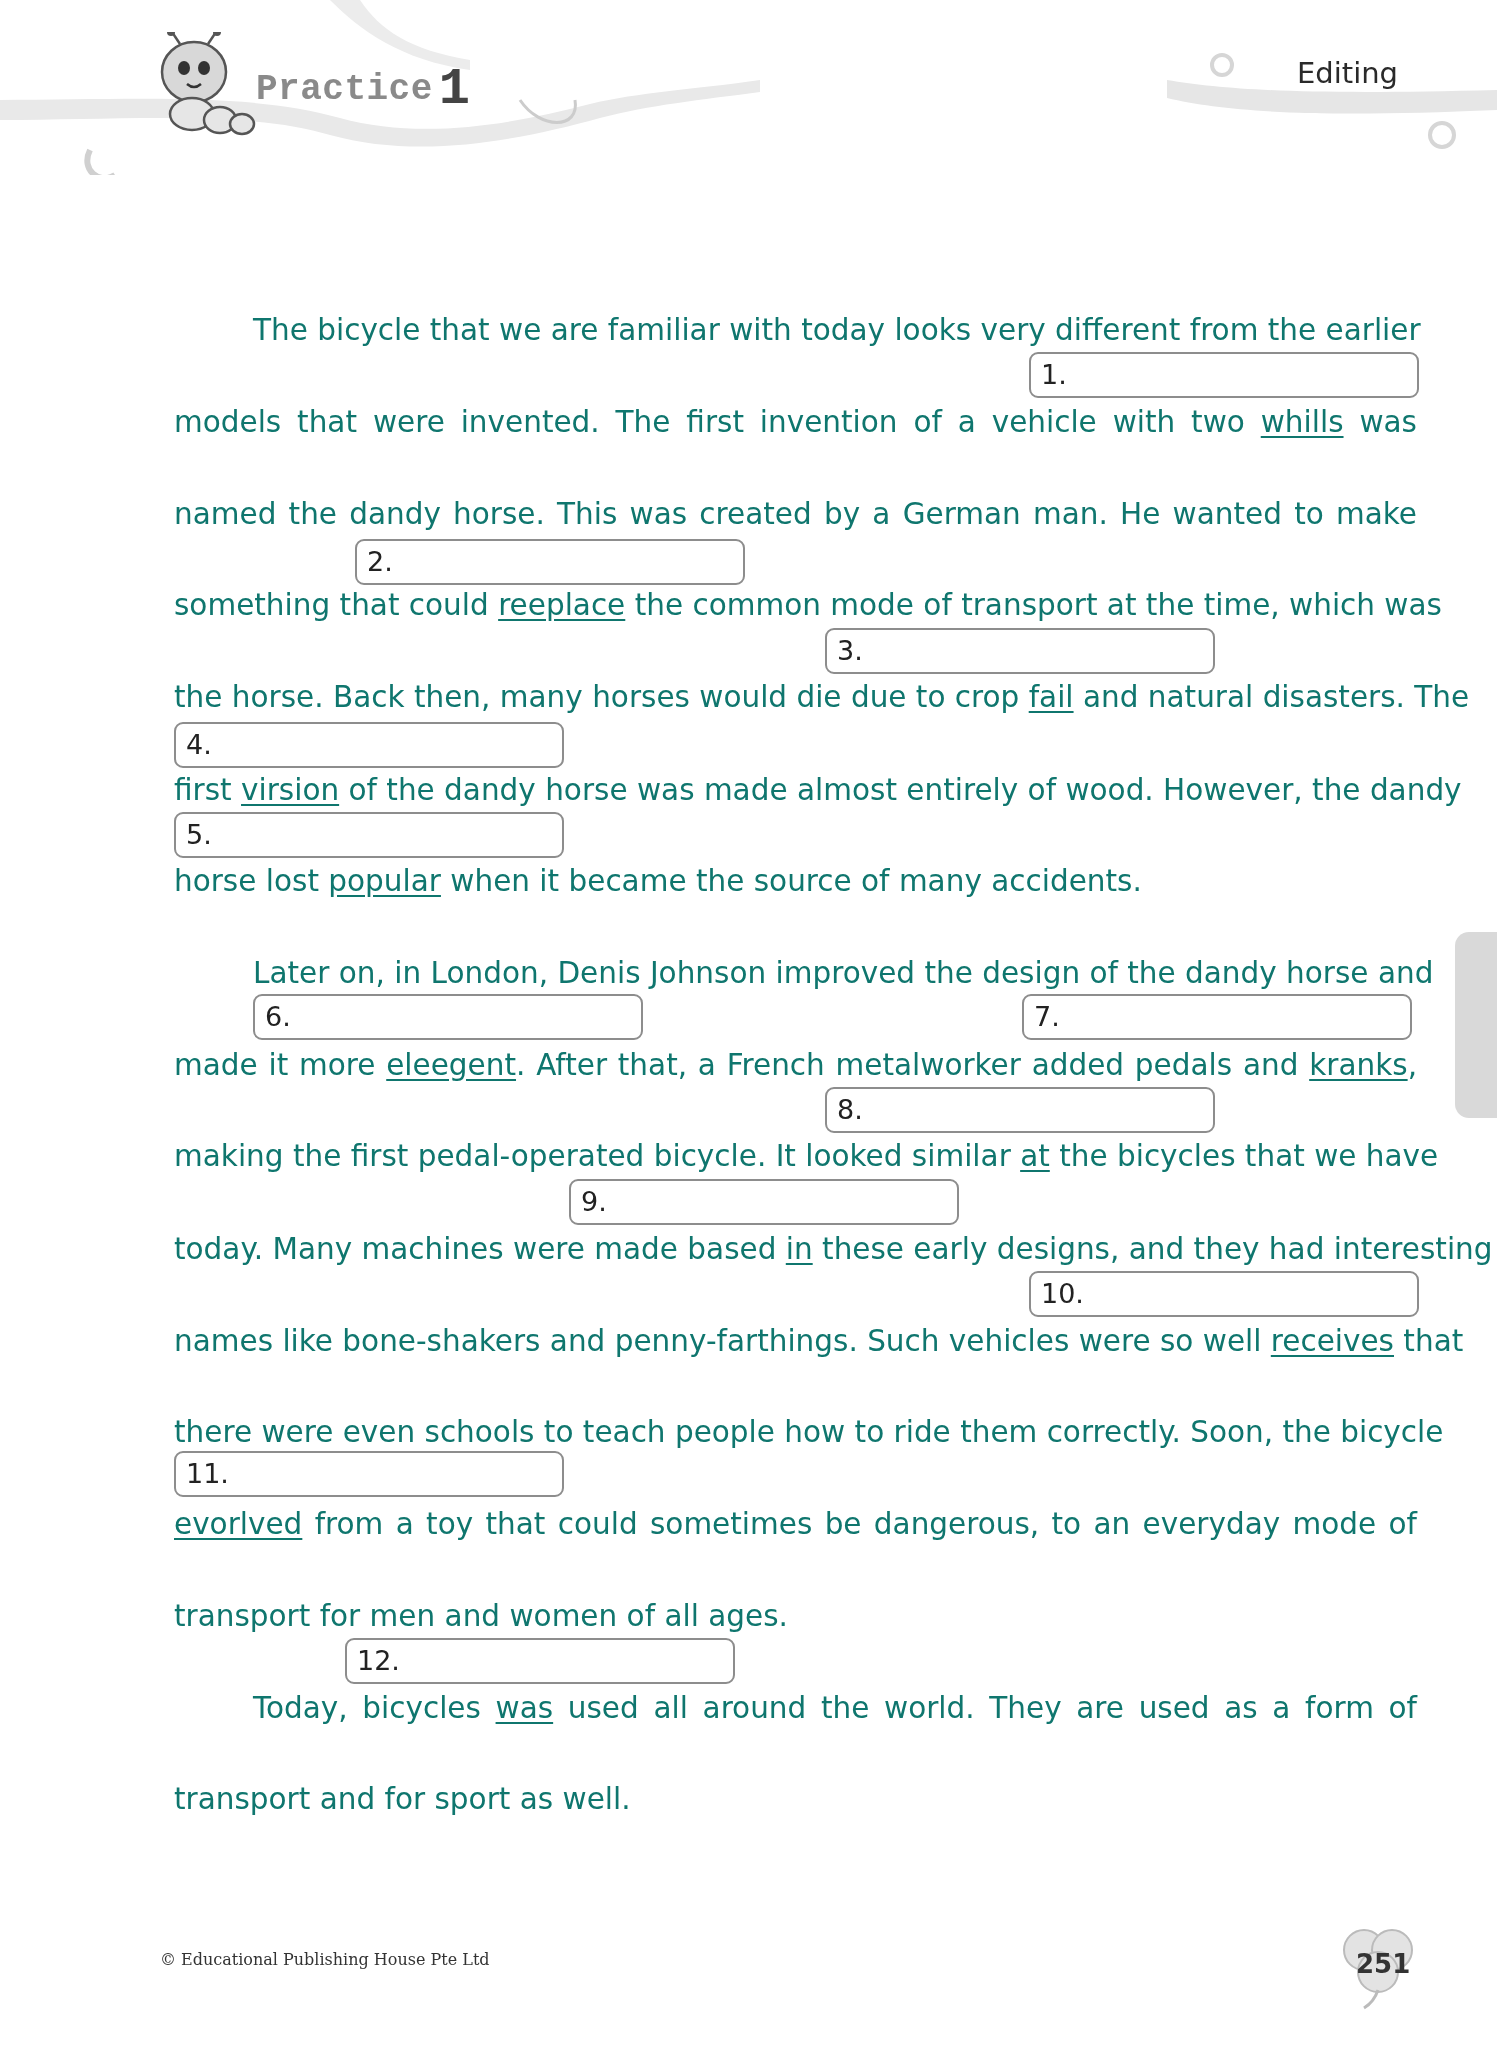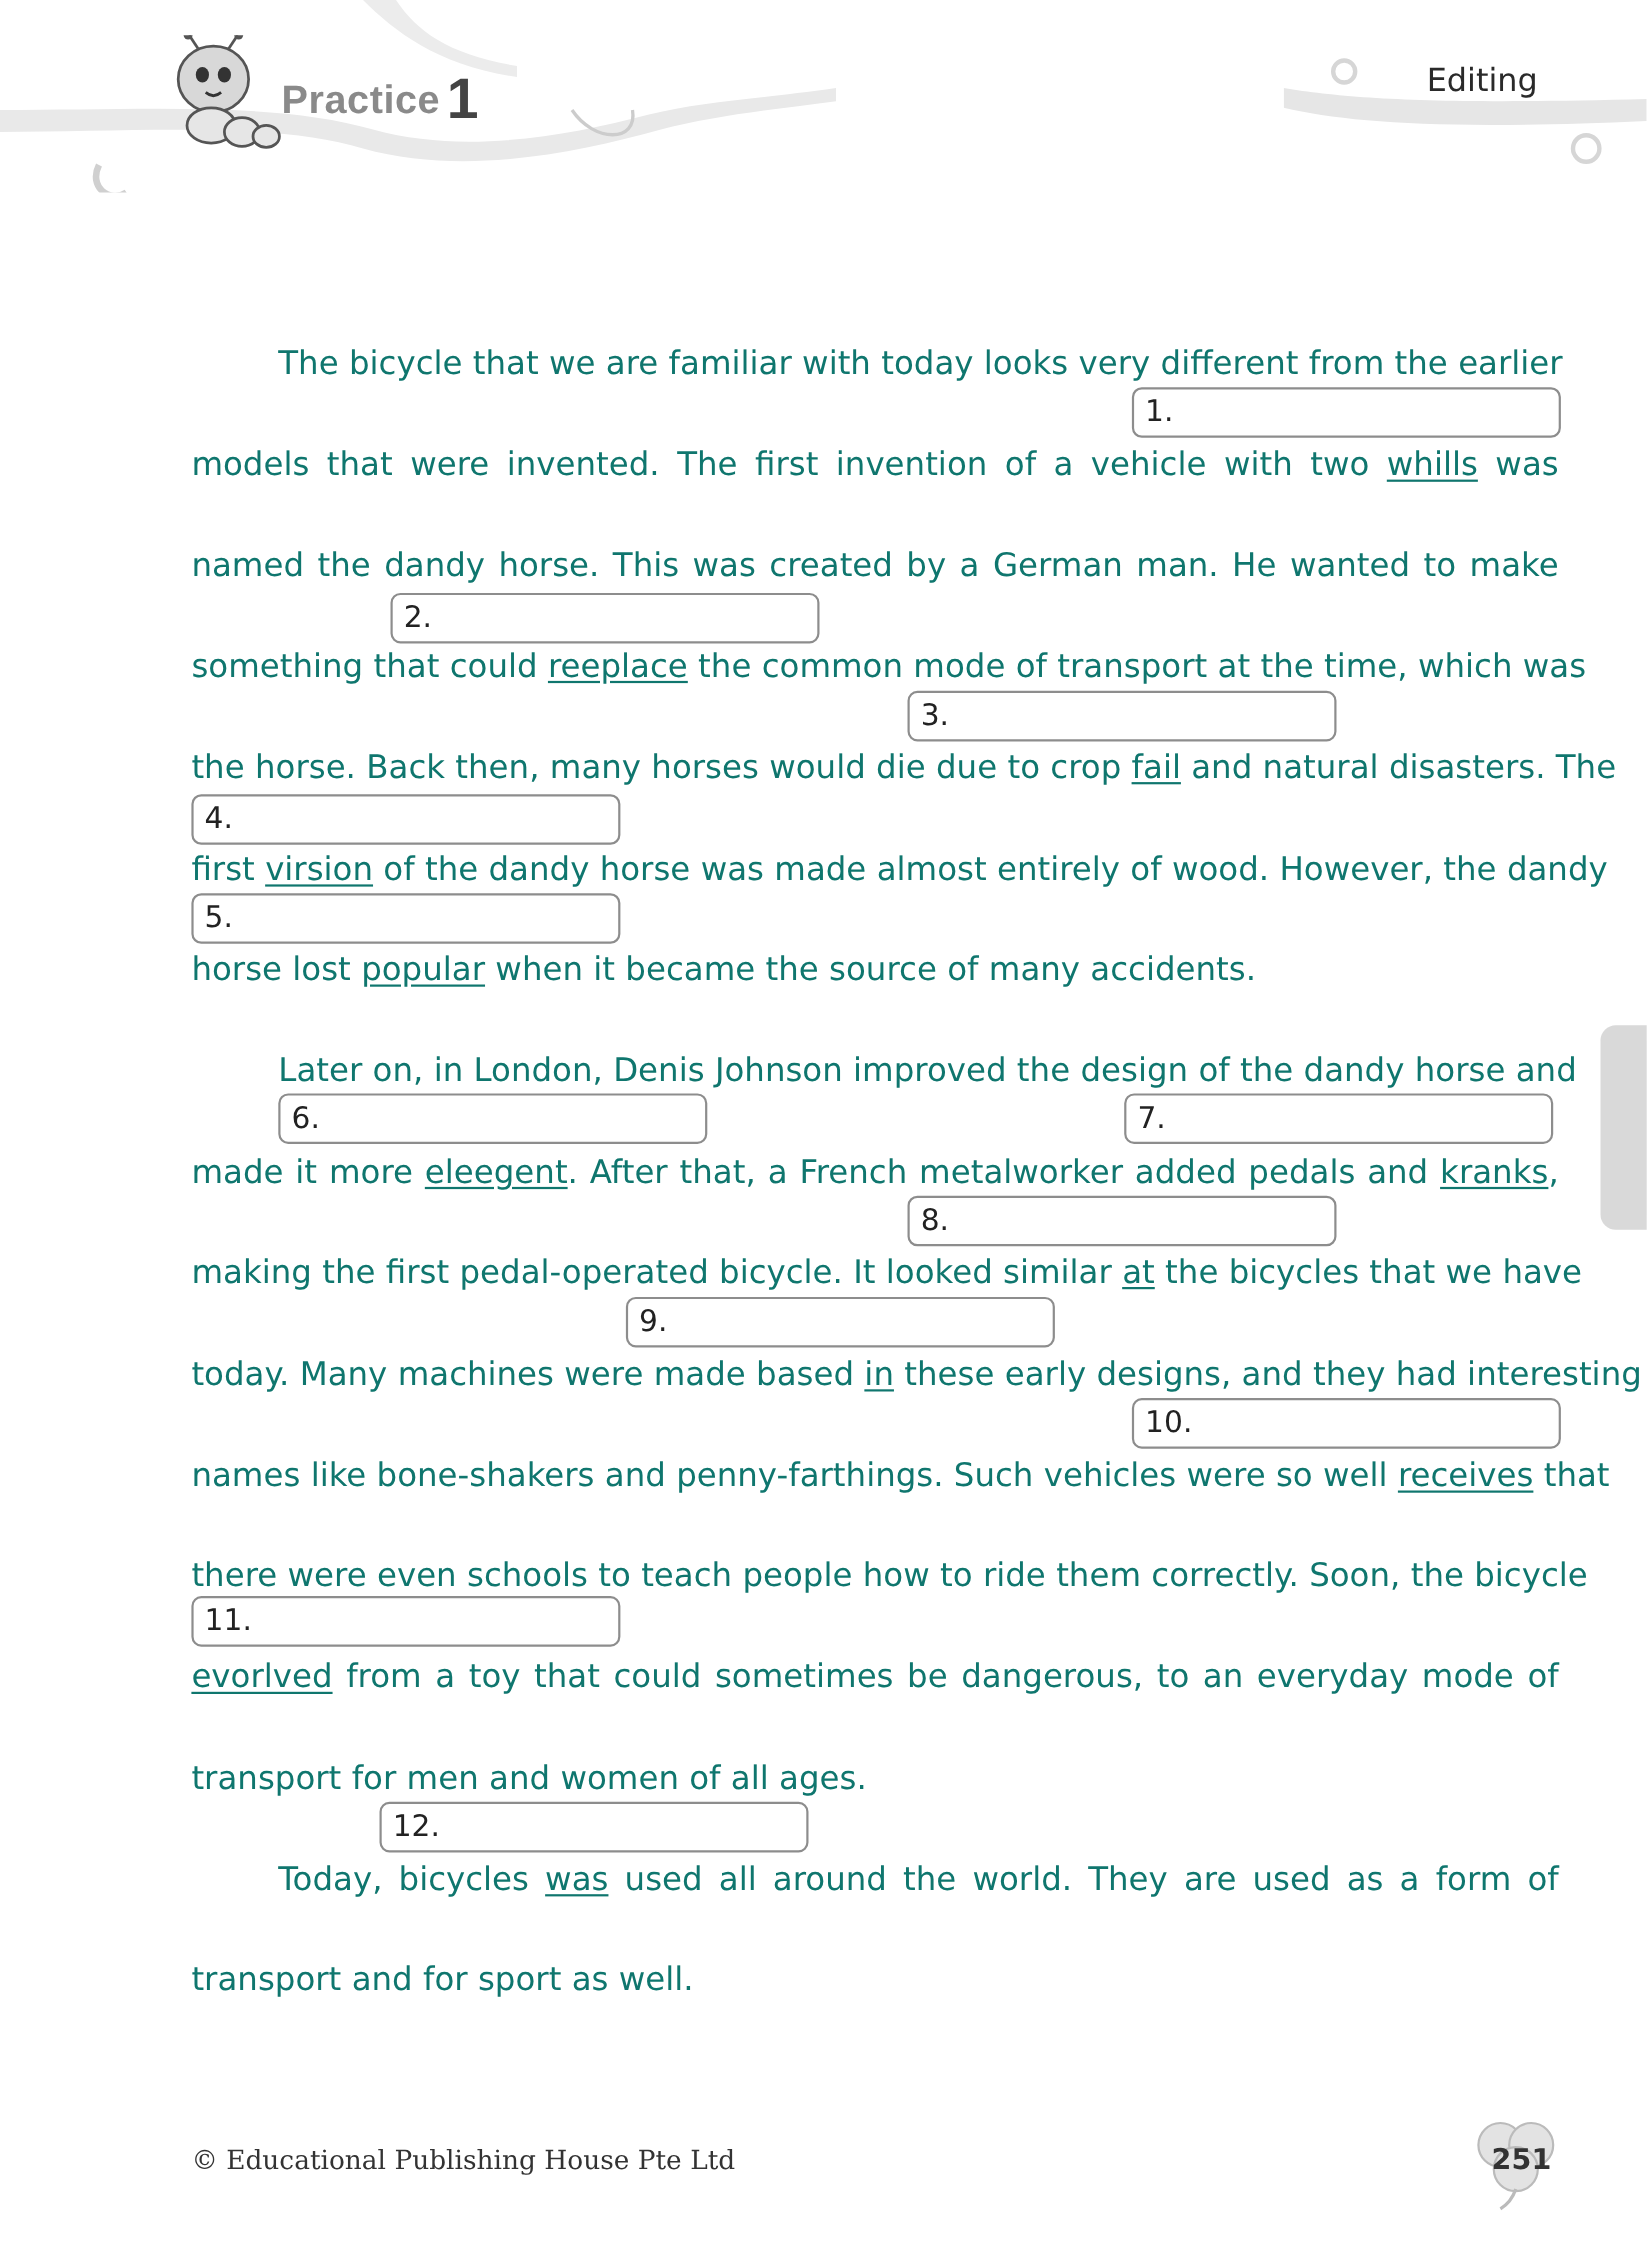--- a/index.html
+++ b/index.html
@@ -2,35 +2,35 @@
 <html><head>
 <meta charset="utf-8">
 <style>
   html, body { margin:0; padding:0; }
   body { width:1497px; height:2048px; background:#ffffff; position:relative; overflow:hidden;
          font-family:"DejaVu Sans", sans-serif; color:#1a1a1a; }
   .abs { position:absolute; }
   
   .branch { position:absolute; left:0; top:0; width:760px; height:175px; }
   .branch-right { position:absolute; right:0; top:20px; width:330px; height:150px; }
-  .practice-title { position:absolute; left:256px; top:60px; font-family:Liberation Sans, sans-serif;
+  .practice-title { position:absolute; left:256px; top:60px; font-family:Liberation Mono, monospace;
          font-weight:bold; font-size:36px; color:#8a8a8a; letter-spacing:0.5px; }
   .practice-num { font-size:52px; color:#444; margin-left:6px; vertical-align:-4px; }
   .section-label { position:absolute; left:1297px; top:56px; font-weight:normal; font-size:29px; color:#2a2a2a; }
   .instructions { position:absolute; left:174px; top:184px; font-weight:bold; font-size:27px; line-height:37px; color:#222; }
   .line { position:absolute; left:174px; width:1243px; font-size:29.5px; line-height:36px; white-space:nowrap;
           text-align:justify; text-align-last:justify; color:#0f766e; }
   .line.last { text-align-last:left; }
   .line.indent { padding-left:79px; width:1164px; }
   .u { text-decoration:underline; text-underline-offset:4px; }
   .box { position:absolute; width:390px; height:46px; border:2.5px solid #8d8d8d; border-radius:9px;
          background:#fff; box-sizing:border-box; font-size:27px; line-height:42px; padding-left:10px; color:#222; }
   .side-tab { position:absolute; left:1455px; top:932px; width:42px; height:186px; background:#d9d9d9;
               border-radius:14px 0 0 14px; }
-  .footer { position:absolute; left:174px; top:1950px; font-family:"DejaVu Serif", serif; font-size:24px; color:#333; }
+  .footer { position:absolute; left:160px; top:1950px; font-family:"DejaVu Serif", serif; font-size:16px; color:#333; }
   .pagenum-wrap { position:absolute; left:1334px; top:1920px; width:90px; height:90px; }
   .pagenum { position:absolute; left:1356px; top:1949px; font-weight:bold; font-size:26px; color:#333; }
 </style>
 </head>
 <body>
 
 <svg class="branch" viewBox="0 0 760 175">
   <path d="M0 120 C120 120 250 110 330 135 C420 160 520 140 600 118 C650 105 700 100 760 92 L760 80 C690 90 640 92 590 104 C510 125 420 140 340 118 C250 92 130 100 0 100 Z" fill="#e9e9e9"></path>
   <path d="M330 0 C360 30 400 60 470 70 L470 60 C410 50 380 30 360 0 Z" fill="#ececec"></path>
   <path d="M90 150 C80 170 100 185 115 175" stroke="#d0d0d0" stroke-width="6" fill="none"></path>

